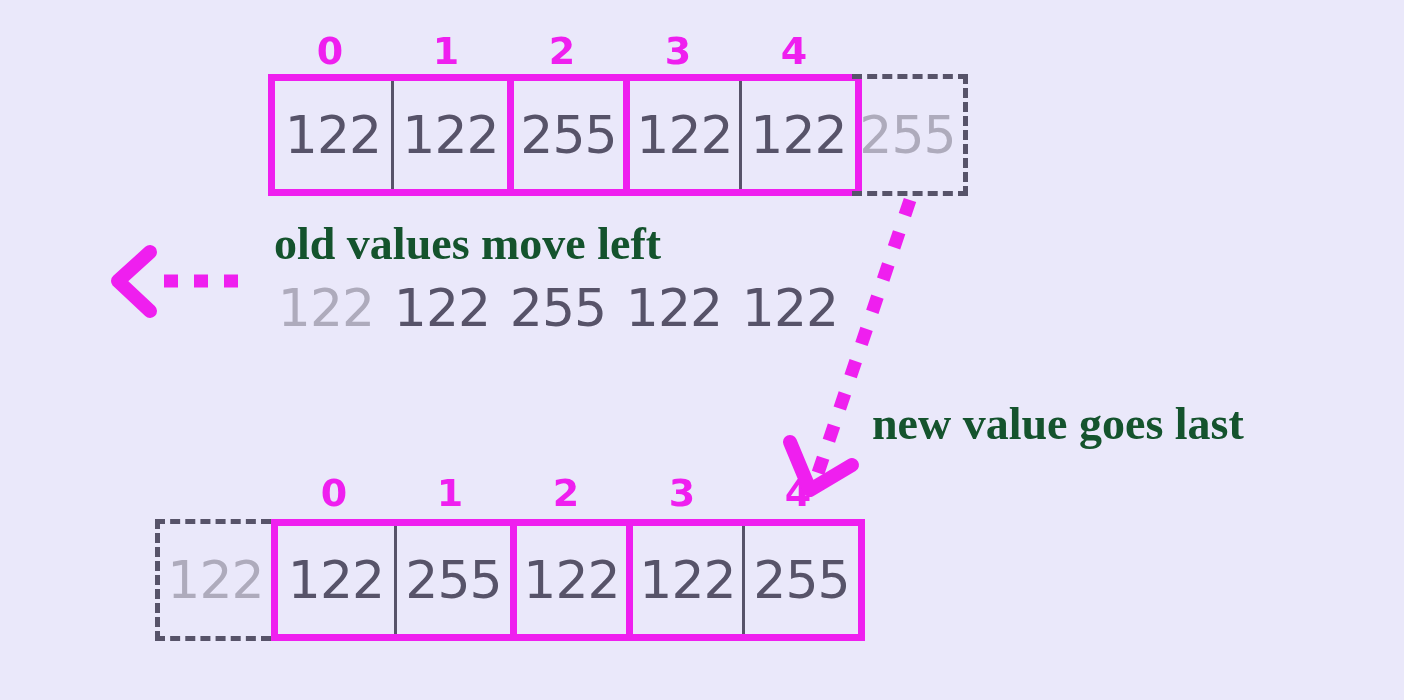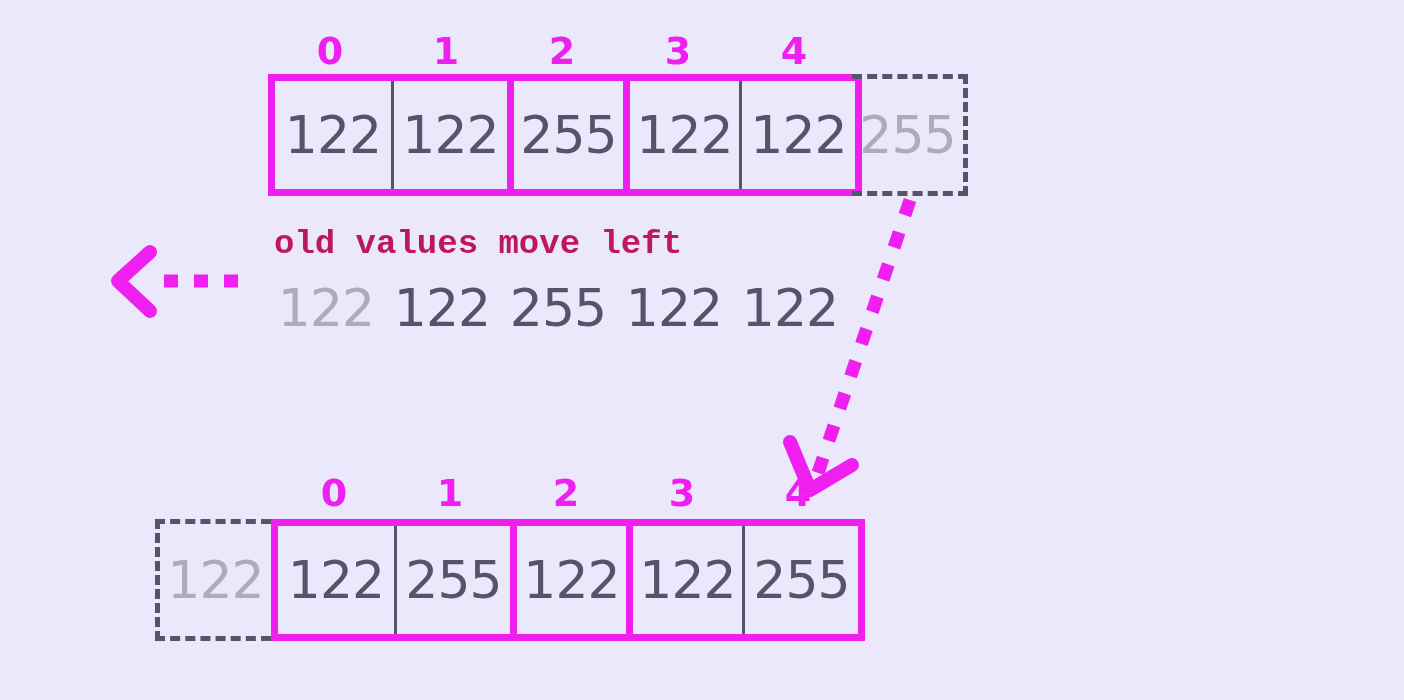--- a/index.html
+++ b/index.html
@@ -78,26 +78,26 @@
     letter-spacing: -1px;
     border-top: 5px dashed #575369;
     border-bottom: 5px dashed #575369;
   }
   .ghost.right-open { border-right: 5px dashed #575369; }
   .ghost.left-open  { border-left: 5px dashed #575369; }
 
   
   .note {
     position: absolute;
-    color: #be185d;
+    color: #14532d;
     font-weight: bold;
-    font-size: 34px;
+    font-size: 46px;
     line-height: 44px;
     white-space: nowrap;
-    font-family: Liberation Mono, monospace;
+    font-family: Liberation Serif, serif;
   }
 
   
   .ghost-row {
     position: absolute;
     display: flex;
   }
   .ghost-row .gnum {
     flex: 0 0 116px;
     text-align: center;
@@ -160,20 +160,21 @@
   <div class="ghost left-open" id="bottom-ghost" style="left:155px; top:519px;">122</div>
 
   <div class="array" id="bottom-array" style="left:271px; top:519px;">
       <div class="cell">122</div>
       <div class="cell sep-thin">255</div>
       <div class="cell sep-thick">122</div>
       <div class="cell sep-thick">122</div>
       <div class="cell sep-thin">255</div>
     </div>
 
+  <div class="note" id="note-new-value" style="left:872px; top:402px;">new value goes last</div>
 
   <svg id="arrows" viewBox="0 0 1404 700">
 
     <g>
       <line x1="238" y1="281" x2="152" y2="281" stroke="#ef1fef" stroke-width="13" stroke-dasharray="14 16" stroke-linecap="butt"></line>
       <polyline points="150,252 118,281 150,311" fill="none" stroke="#ef1fef" stroke-width="14" stroke-linecap="round" stroke-linejoin="round"></polyline>
     </g>
 
     <g>
       <line x1="910" y1="200" x2="817" y2="476" stroke="#ef1fef" stroke-width="13" stroke-dasharray="16 18" stroke-linecap="butt"></line>

